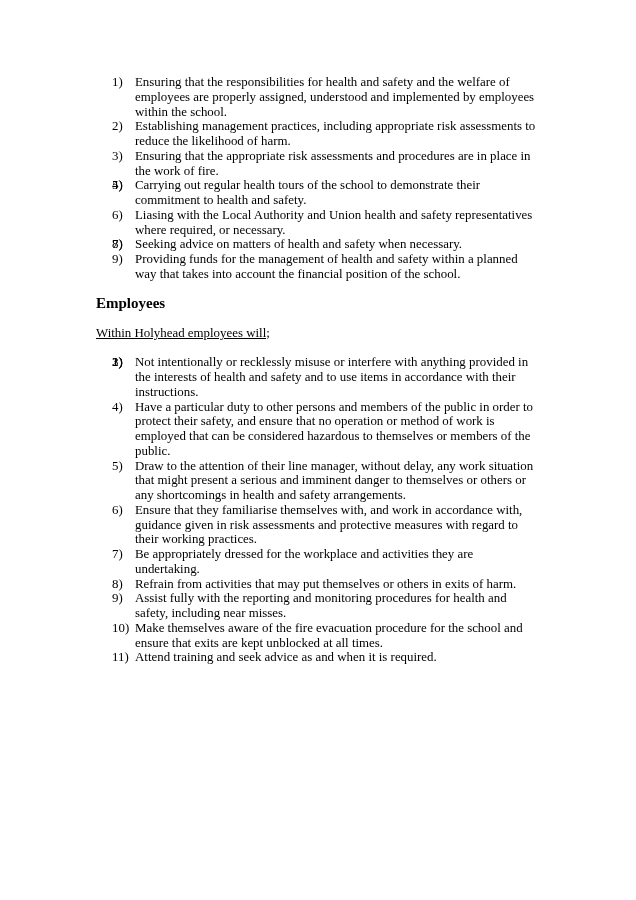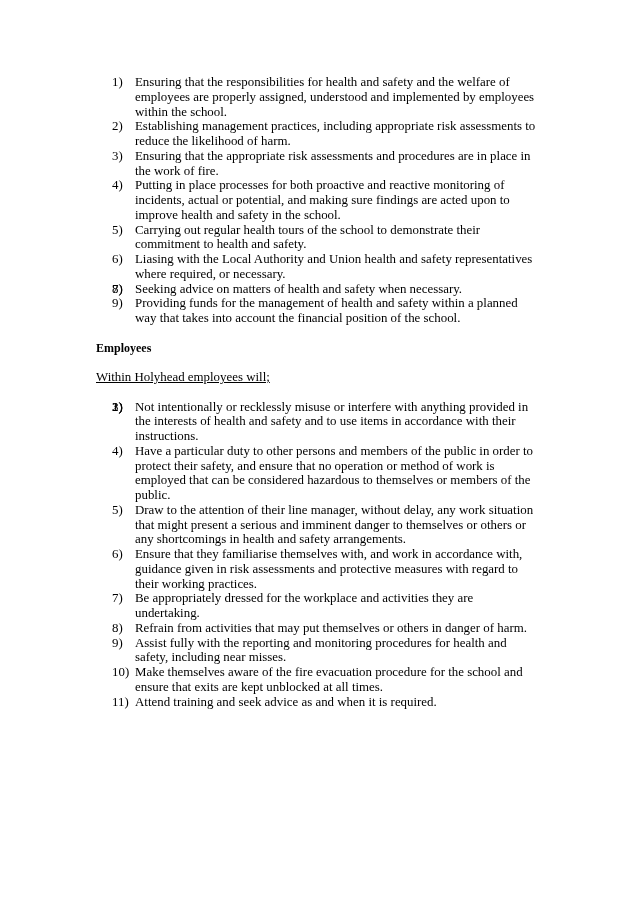--- a/index.html
+++ b/index.html
@@ -35,21 +35,21 @@
     margin: 0;
   }
   .doc-list-item .num {
     position: absolute;
     left: 16px;
     top: 0;
     white-space: nowrap;
   }
   .section-heading {
     font-weight: bold;
-    font-size: 12px;
+    font-size: 15px;
     line-height: 14.75px;
     margin: 14.75px 0 14.75px 0;
   }
   .intro-para {
     margin: 0 0 14.75px 0;
     text-decoration: underline;
   }
 </style>
 </head>
 <body>
@@ -65,21 +65,20 @@
       <div class="doc-list-item">
         <span class="num">2)</span>
         <span class="txt">Establishing management practices, including appropriate risk assessments to reduce the likelihood of harm.</span>
       </div>
       <div class="doc-list-item">
         <span class="num">3)</span>
         <span class="txt">Ensuring that the appropriate risk assessments and procedures are in place in the work of fire.</span>
       </div>
       <div class="doc-list-item">
         <span class="num">4)</span>
-        <span class="txt">Putting in place processes for both proactive and reactive monitoring of incidents, actual or potential, and making sure findings are acted upon to improve health and safety in the school.</span>
       </div>
       <div class="doc-list-item">
         <span class="num">5)</span>
         <span class="txt">Carrying out regular health tours of the school to demonstrate their commitment to health and safety.</span>
       </div>
       <div class="doc-list-item">
         <span class="num">6)</span>
         <span class="txt">Liasing with the Local Authority and Union health and safety representatives where required, or necessary.</span>
       </div>
       <div class="doc-list-item">
@@ -121,21 +120,21 @@
       <div class="doc-list-item">
         <span class="num">6)</span>
         <span class="txt">Ensure that they familiarise themselves with, and work in accordance with, guidance given in risk assessments and protective measures with regard to their working practices.</span>
       </div>
       <div class="doc-list-item">
         <span class="num">7)</span>
         <span class="txt">Be appropriately dressed for the workplace and activities they are undertaking.</span>
       </div>
       <div class="doc-list-item">
         <span class="num">8)</span>
-        <span class="txt">Refrain from activities that may put themselves or others in danger of harm.</span>
+        <span class="txt">Refrain from activities that may put themselves or others in exits of harm.</span>
       </div>
       <div class="doc-list-item">
         <span class="num">9)</span>
         <span class="txt">Assist fully with the reporting and monitoring procedures for health and safety, including near misses.</span>
       </div>
       <div class="doc-list-item">
         <span class="num">10)</span>
         <span class="txt">Make themselves aware of the fire evacuation procedure for the school and ensure that exits are kept unblocked at all times.</span>
       </div>
       <div class="doc-list-item">

